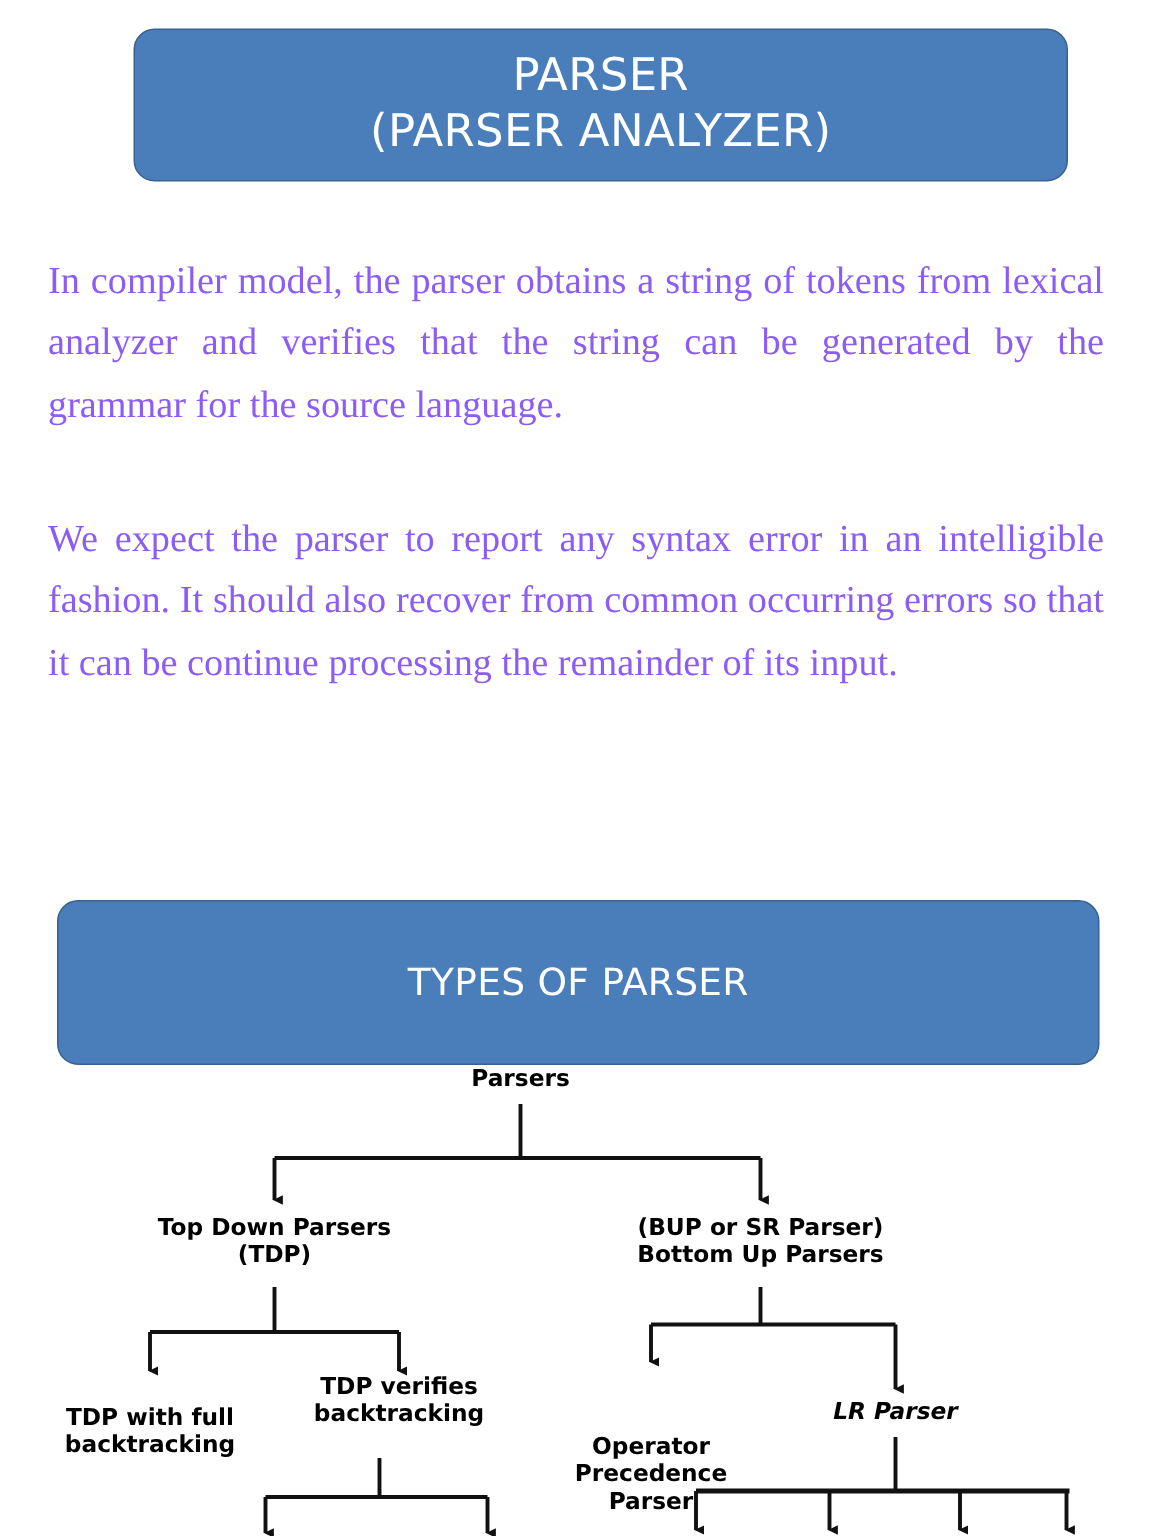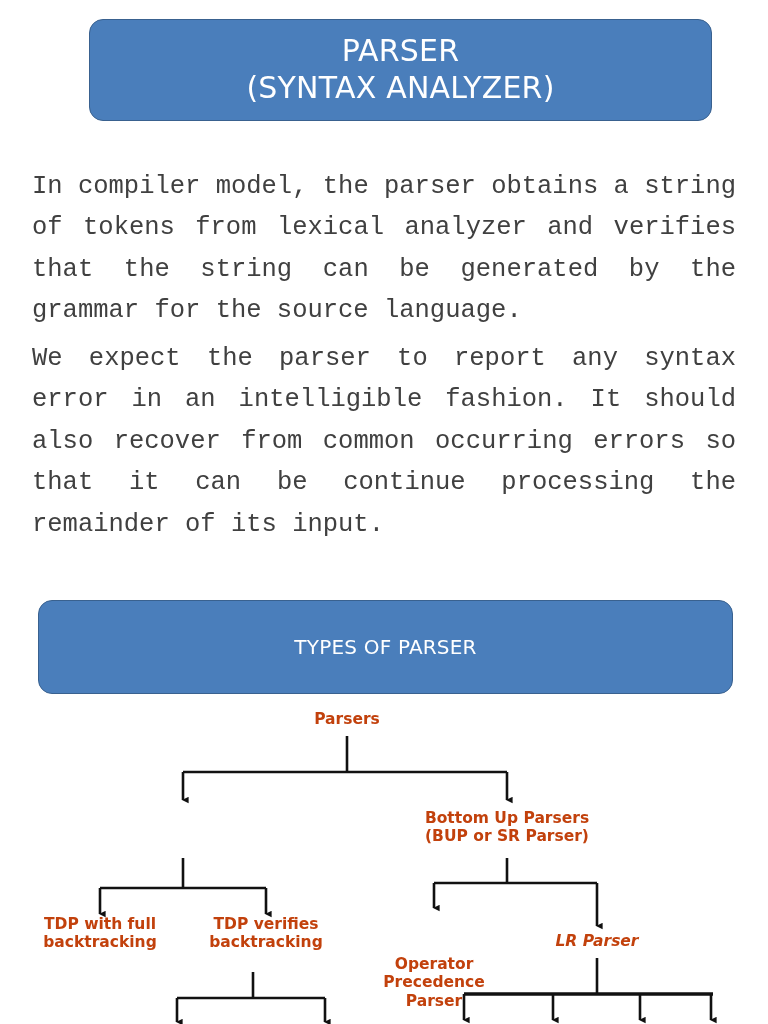--- a/index.html
+++ b/index.html
@@ -37,70 +37,70 @@
     left: 89px;
     top: 19px;
     width: 623px;
     height: 102px;
     font-size: 30px;
   }
   #banner-types {
     left: 38px;
     top: 600px;
     width: 695px;
-    height: 94px;
-    font-size: 20px;
+    height: 110px;
+    font-size: 25px;
   }
   .banner-line { display: block; }
 
   
   .para {
     position: absolute;
     left: 32px;
     width: 704px;
     font-size: 25.5px;
     line-height: 41.5px;
     text-align: justify;
     text-justify: inter-word;
-    color: #404040;
-    font-family: Liberation Mono, monospace;
+    color: #8b5cf6;
+    font-family: Liberation Serif, serif;
   }
   #para-1 { top: 140px; }
   #para-2 { top: 312px; }
 
   
   #tree {
     position: absolute;
     left: 0;
     top: 700px;
     width: 768px;
     height: 324px;
   }
   #tree svg { display: block; }
 
   .node-label {
     position: absolute;
     text-align: center;
     font-family: "DejaVu Sans", sans-serif;
     font-weight: bold;
-    color: #c2410c;
+    color: #000000;
     line-height: 1.18;
     white-space: nowrap;
   }
   .node-root   { font-size: 15.5px; }
   .node-lvl1   { font-size: 15.5px; }
   .node-lvl2   { font-size: 15.5px; }
 </style>
 </head>
 <body>
 
 <div class="banner" id="banner-title">
   <div>
     <span class="banner-line">PARSER</span>
-    <span class="banner-line">(SYNTAX ANALYZER)</span>
+    <span class="banner-line">(PARSER ANALYZER)</span>
   </div>
 </div>
 
 <p class="para" id="para-1">In compiler model, the parser obtains a string of tokens from lexical analyzer and verifies that the string can be generated by the grammar for the source language.</p>
 <p class="para" id="para-2">We expect the parser to report any syntax error in an intelligible fashion. It should also recover from common occurring errors so that it can be continue processing the remainder of its input.</p>
 
 <div class="banner" id="banner-types">
   <span class="banner-line">TYPES OF PARSER</span>
 </div>
 
@@ -143,28 +143,32 @@
       <line x1="553" y1="294" x2="553" y2="320" marker-end="url(#arrowhead)"></line>
       <line x1="640" y1="294" x2="640" y2="320" marker-end="url(#arrowhead)"></line>
       <line x1="711" y1="294" x2="711" y2="320" marker-end="url(#arrowhead)"></line>
     </g>
   </svg>
 
   <div class="node-label node-root" style="left:267px; top:10px; width:160px;">
     <span>Parsers</span>
   </div>
 
+  <div class="node-label node-lvl1" style="left:83px; top:109px; width:200px;">
+    <span style="display:block;">Top Down Parsers</span>
+    <span style="display:block;">(TDP)</span>
+  </div>
 
   <div class="node-label node-lvl1" style="left:397px; top:109px; width:220px;">
+    <span style="display:block;">(BUP or SR Parser)</span>
     <span style="display:block;">Bottom Up Parsers</span>
-    <span style="display:block;">(BUP or SR Parser)</span>
   </div>
 
   <div class="node-label node-lvl2" style="left:20px; top:215px; width:160px;">
-    <span style="display:block;">TDP with full</span>
+    <span style="display:block;margin-top:21px;">TDP with full</span>
     <span style="display:block;">backtracking</span>
   </div>
 
   <div class="node-label node-lvl2" style="left:186px; top:215px; width:160px;">
     <span style="display:block;">TDP verifies</span>
     <span style="display:block;">backtracking</span>
   </div>
 
   <div class="node-label node-lvl2" style="left:354px; top:211px; width:160px;">
     <span style="display:block;margin-top:44px;">Operator</span>

